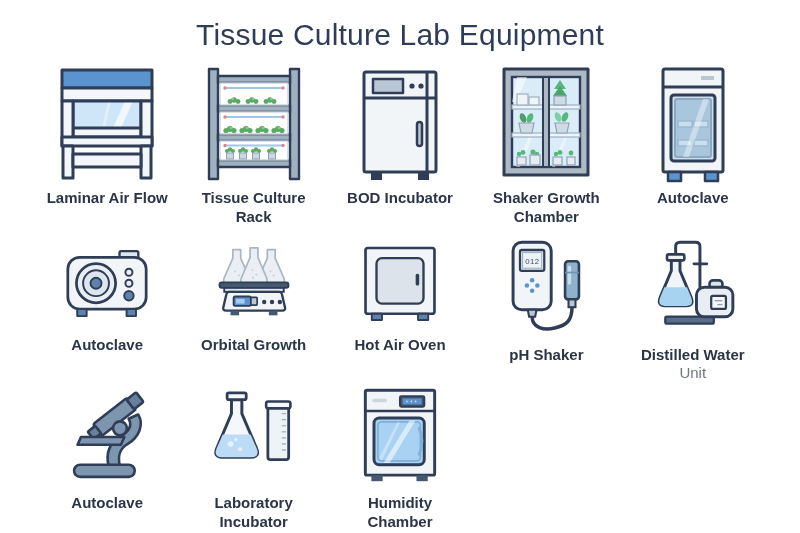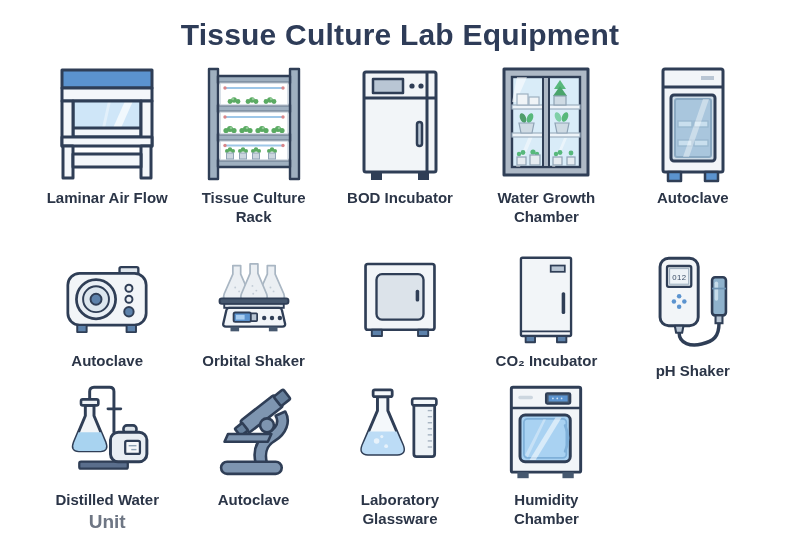--- a/index.html
+++ b/index.html
@@ -2,37 +2,37 @@
 <html><head>
 <meta charset="utf-8">
 <style>
   html,body{margin:0;padding:0;}
   body{
     width:800px;height:533px;background:#ffffff;overflow:hidden;
     font-family:"Liberation Sans","DejaVu Sans",sans-serif;
   }
   .page{padding-top:12px;}
   h1{
-    text-align:center;font-size:30px;font-weight:bold;color:#2e3c58;
+    text-align:center;font-size:30px;font-weight:normal;color:#2e3c58;
     margin:6px 0 10px;letter-spacing:.2px;
   }
   .grid{
     width:730px;margin:0 auto;display:grid;
     grid-template-columns:repeat(5,1fr);column-gap:2px;
   }
   .cell{display:flex;flex-direction:column;align-items:center;}
   .icon-box{display:flex;align-items:flex-end;justify-content:flex-end;}
   .r1 .icon-box{height:122px}.r2 .icon-box{height:96px}.r3 .icon-box{height:106px}
   .r1 svg{height:120px;width:120px}.r2 svg{height:94px;width:94px}.r3 svg{height:104px;width:104px}
-  .r1{margin-bottom:24px}.r2{margin-bottom:10px}
+  .r1{margin-bottom:8px}.r2{margin-bottom:10px}
   .label{
     margin-top:5px;font-size:15px;font-weight:bold;color:#2b3547;
     text-align:center;line-height:1.25;white-space:pre-line;
   }
-  .label-secondary{display:block;color:#6e7684;font-weight:bold;font-size:19px;text-align:center;line-height:1.25;}
+  .label-secondary{display:block;color:#6e7684;font-weight:normal;font-size:15px;text-align:center;line-height:1.25;}
 </style>
 </head>
 <body>
 
 <div class="page">
   <h1>Tissue Culture Lab Equipment</h1>
 
   <div class="grid">
 
     <div class="cell r1">
@@ -208,21 +208,21 @@
           </g>
           <g fill="#e6ecf1" stroke="#8fa3b5" stroke-width="1.2">
             <rect x="31" y="93" width="9" height="8"></rect>
             <rect x="44" y="91" width="10" height="10"></rect>
             <rect x="67" y="93" width="9" height="8"></rect>
             <rect x="81" y="93" width="8" height="8"></rect>
           </g>
           <rect x="57" y="13" width="6" height="90" fill="#aeb9c6" stroke="#2f3e56" stroke-width="2"></rect>
         </svg>
       </div>
-      <span class="label">Water Growth
+      <span class="label">Shaker Growth
 Chamber</span>
     </div>
 
     <div class="cell r1">
       <div class="icon-box">
         <svg viewBox="0 0 120 120">
           <g stroke="#2f3e56" stroke-width="3" stroke-linejoin="round">
             <rect x="30" y="5" width="60" height="103" rx="2" fill="#f2f5f8"></rect>
             <line x1="30" y1="23" x2="90" y2="23"></line>
           </g>
@@ -290,52 +290,38 @@
           <rect x="56" y="77" width="8" height="10" rx="1" fill="#b9c6d4" stroke="#2f3e56" stroke-width="2.2"></rect>
           <g fill="#2f3e56">
             <circle cx="73" cy="83" r="2.8"></circle>
               <circle cx="83" cy="83" r="2.8"></circle>
               <circle cx="93" cy="83" r="2.8"></circle>
           </g>
           <rect x="30" y="94" width="11" height="6" fill="#46586f"></rect>
           <rect x="79" y="94" width="11" height="6" fill="#46586f"></rect>
         </svg>
       </div>
-      <span class="label">Orbital Shaker</span>
+      <span class="label">Orbital Growth</span>
     </div>
 
     <div class="cell r2">
       <div class="icon-box">
         <svg viewBox="0 0 120 120">
           <rect x="16" y="14" width="88" height="84" rx="3" fill="#f2f5f8" stroke="#2f3e56" stroke-width="3.4" stroke-linejoin="round"></rect>
           <rect x="30" y="27" width="60" height="58" rx="7" fill="#dce3ea" stroke="#2f3e56" stroke-width="3"></rect>
           <rect x="80" y="47" width="4.5" height="15" rx="2" fill="#2f3e56"></rect>
           <g fill="#5d82ab" stroke="#2f3e56" stroke-width="2.4" stroke-linejoin="round">
             <rect x="24" y="98" width="13" height="8"></rect>
             <rect x="83" y="98" width="13" height="8"></rect>
           </g>
         </svg>
       </div>
-    </div>
-
-    <div class="cell r2">
-      <div class="icon-box">
-        <svg viewBox="0 0 120 120">
-          <rect x="28" y="6" width="64" height="100" rx="2" fill="#f2f5f8" stroke="#2f3e56" stroke-width="3" stroke-linejoin="round"></rect>
-          <rect x="66" y="16" width="18" height="8" fill="#b9c6d4" stroke="#2f3e56" stroke-width="2.2"></rect>
-          <rect x="80" y="50" width="4.5" height="28" rx="2" fill="#2f3e56"></rect>
-          <line x1="28" y1="100" x2="92" y2="100" stroke="#2f3e56" stroke-width="2.4"></line>
-          <g fill="#5d82ab" stroke="#2f3e56" stroke-width="2.4" stroke-linejoin="round">
-            <rect x="34" y="106" width="12" height="8"></rect>
-            <rect x="74" y="106" width="12" height="8"></rect>
-          </g>
-        </svg>
-      </div>
-      <span class="label">CO₂ Incubator</span>
-    </div>
+      <span class="label">Hot Air Oven</span>
+    </div>
+
 
 
     <div class="cell r3">
       <div class="icon-box">
         <svg viewBox="0 0 120 120">
           <path d="M44,92 C44,105 58,108 70,105 C84,102 90,96 90,81" fill="none" stroke="#2f3e56" stroke-width="4" stroke-linecap="round"></path>
           <rect x="22" y="6" width="44" height="78" rx="10" fill="#f2f5f8" stroke="#2f3e56" stroke-width="3.4"></rect>
           <rect x="30" y="15" width="28" height="24" rx="2" fill="#e3ebf1" stroke="#2f3e56" stroke-width="2.6"></rect>
           <rect x="33" y="18" width="22" height="18" fill="#eef3f7" stroke="#9fb0bf" stroke-width="1.2"></rect>
           <text x="36" y="31" font-size="9" letter-spacing="0.5" fill="#3b4d66">012</text>
@@ -410,21 +396,21 @@
               <line x1="92" y1="40" x2="97" y2="40"></line>
             <line x1="92" y1="47" x2="97" y2="47"></line>
               <line x1="92" y1="54" x2="97" y2="54"></line>
             <line x1="92" y1="61" x2="97" y2="61"></line>
               <line x1="92" y1="68" x2="97" y2="68"></line>
             <line x1="92" y1="75" x2="97" y2="75"></line>
           </g>
         </svg>
       </div>
       <span class="label">Laboratory
-Glassware</span>
+Incubator</span>
     </div>
 
     <div class="cell r3">
       <div class="icon-box">
         <svg viewBox="0 0 120 120">
           <rect x="20" y="6" width="80" height="98" rx="2" fill="#f2f5f8" stroke="#2f3e56" stroke-width="3.4" stroke-linejoin="round"></rect>
           <line x1="20" y1="30" x2="100" y2="30" stroke="#2f3e56" stroke-width="2.6"></line>
           <rect x="28" y="16" width="17" height="4" rx="2" fill="#ccd6df"></rect>
           <rect x="60" y="13" width="28" height="12" rx="1.5" fill="#46586f" stroke="#2f3e56" stroke-width="2.4"></rect>
           <rect x="63" y="15.5" width="22" height="7" fill="#5b93cf"></rect>

